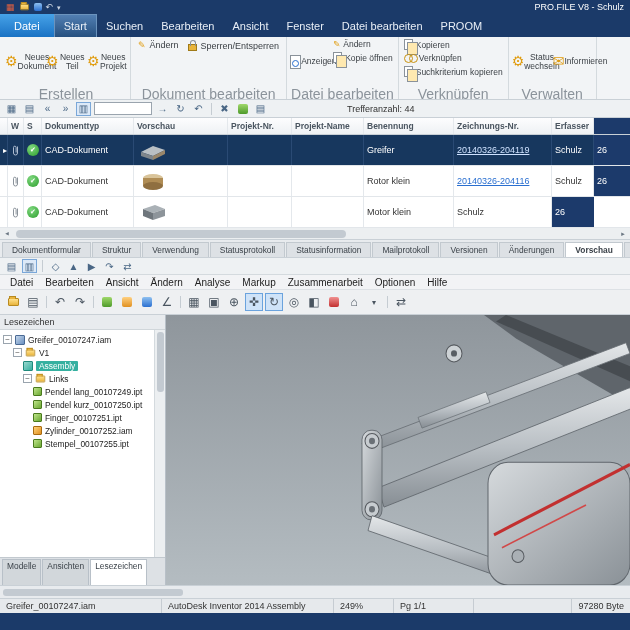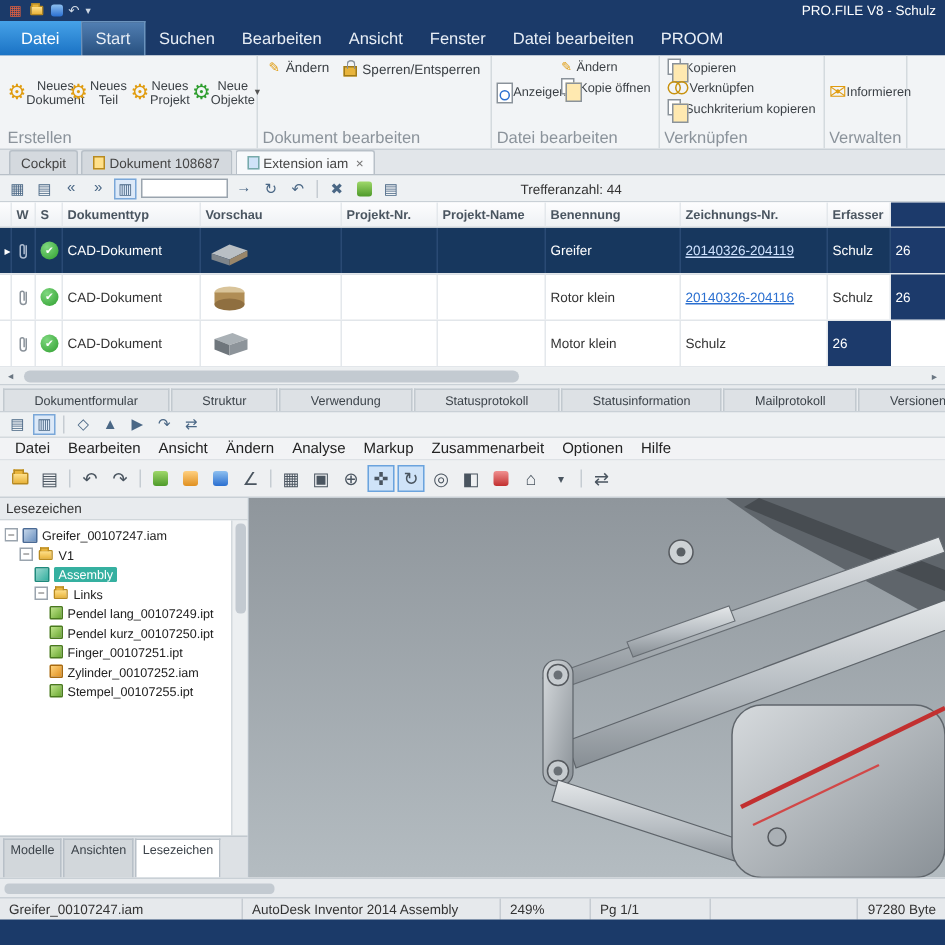--- a/index.html
+++ b/index.html
@@ -15,21 +15,21 @@
 
 .menubar{height:23px;background:#1b3a69;display:flex;align-items:stretch;flex:none;}
 .file-btn{background:linear-gradient(#46a2e8,#1a72c4);color:#fff;font-size:11px;padding:0 14px;display:flex;align-items:center;cursor:default;}
 .mtab{color:#e8eef6;font-size:11px;padding:0 9px;display:flex;align-items:center;}
 .mtab.active{background:linear-gradient(#517eb2,#27507f);border:1px solid #6b93bd;border-bottom:none;}
 
 
 .ribbon{height:63px;background:#f2f4f6;border-bottom:1px solid #c9d0d6;display:flex;padding-left:2px;overflow:hidden;flex:none;}
 .rgroup{display:flex;flex-direction:column;border-right:1px solid #d4dade;padding:1px 3px 0;flex:none;}
 .ritems{flex:1;display:flex;align-items:flex-start;gap:1px;}
-.rlabel{height:13px;font-size:11px;color:#8b939b;text-align:left;white-space:nowrap;overflow:hidden;}
+.rlabel{height:13px;font-size:14px;color:#8b939b;text-align:center;white-space:nowrap;overflow:hidden;}
 .bigbtn{width:40px;display:flex;flex-direction:row;align-items:center;font-size:8.5px;color:#3a3f44;text-align:center;line-height:1.1;padding:1px 0;align-self:stretch;}
 .bigbtn .bico{height:18px;display:flex;align-items:center;justify-content:center;font-size:14px;margin-bottom:1px;}
 .hbtn{display:flex;align-items:center;gap:4px;font-size:9px;color:#3a3f44;padding:2px 4px;white-space:nowrap;}
 .sbtn{display:flex;align-items:center;gap:3px;font-size:8.5px;color:#3a3f44;padding:1px 2px;white-space:nowrap;}
 .scol{display:flex;flex-direction:column;justify-content:center;gap:1px;}
 .gold{color:#e09c10;}.green{color:#2f9e2f;}.blue{color:#2a6fd0;}.gray{color:#6a7682;}.red{color:#cc3b3b;}
 .drop{font-size:7px;color:#555;}
 
 
 .fico{width:11px;height:8px;background:linear-gradient(#ffe08a,#e8b43c);border:1px solid #b88a20;border-radius:1px;position:relative;flex:none;display:inline-block;}
@@ -110,21 +110,21 @@
 .okc{width:12px;height:12px;border-radius:50%;background:radial-gradient(circle at 35% 30%,#7fd87f,#2e9e2e);color:#fff;font-size:7px;display:flex;align-items:center;justify-content:center;flex:none;}
 .selmark{color:#fff;font-size:8px;}
 
 
 .hscroll{height:12px;background:#eceff1;border-bottom:1px solid #c9d0d6;display:flex;align-items:center;padding:0 2px;flex:none;}
 .sbtn2{font-size:7px;color:#6a7682;width:10px;text-align:center;}
 .hthumb{height:8px;width:330px;background:#c3cad1;border-radius:4px;margin-left:4px;}
 
 
 .ltabs{height:18px;background:#e8ebee;display:flex;align-items:flex-end;gap:1px;padding:0 2px;border-bottom:1px solid #c9d0d6;overflow:hidden;flex:none;}
-.ltab{font-size:8.4px;color:#3c434a;padding:2px 20px;background:#dde1e5;border:1px solid #c2c9cf;border-bottom:none;white-space:nowrap;text-align:right;}
+.ltab{font-size:8.4px;color:#3c434a;padding:2px 9px;background:#dde1e5;border:1px solid #c2c9cf;border-bottom:none;white-space:nowrap;text-align:right;}
 .ltab.active{background:#fff;font-weight:bold;}
 
 
 .toolbar2{height:17px;background:#eef1f3;border-bottom:1px solid #d4dade;display:flex;align-items:center;gap:3px;padding:0 4px;flex:none;}
 .imenu{height:15px;background:#f2f3f5;display:flex;align-items:center;padding:0 4px;border-bottom:1px solid #dde1e5;flex:none;}
 .imenu span{font-size:10px;color:#222;padding:0 6px;}
 .itoolbar{height:25px;background:#eef0f2;border-bottom:1px solid #c9d0d6;display:flex;align-items:center;gap:2px;padding:0 4px;overflow:hidden;flex:none;}
 .iico{width:18px;height:18px;display:flex;align-items:center;justify-content:center;font-size:12px;border:1px solid transparent;flex:none;color:#4a5560;}
 .iico.active{background:#cfe3f8;border-color:#6ba3dd;}
 
@@ -190,25 +190,20 @@
           <span>Neues Dokument</span>
         </div>
         <div class="bigbtn">
           <span class="bico g g-gear gold"></span>
           <span>Neues Teil</span>
         </div>
         <div class="bigbtn">
           <span class="bico g g-gear gold"></span>
           <span>Neues Projekt</span>
         </div>
-        <div class="bigbtn">
-          <span class="bico g g-gear green"></span>
-          <span>Neue Objekte</span>
-          <span class="drop g g-down"></span>
-        </div>
       </div>
       <div class="rlabel">Erstellen</div>
     </div>
 
     <div class="rgroup">
       <div class="ritems">
         <div class="hbtn">
           <span class="g g-pencil gold"></span>
           <span>Ändern</span>
         </div>
@@ -258,43 +253,33 @@
             <span>Suchkriterium kopieren</span>
           </div>
         </div>
       </div>
       <div class="rlabel">Verknüpfen</div>
     </div>
 
     <div class="rgroup">
       <div class="ritems">
         <div class="bigbtn">
+          <span class="bico g g-gear gold"></span>
+          <span>Status wechseln</span>
+        </div>
+        <div class="bigbtn">
           <span class="bico g g-mail gold"></span>
           <span>Informieren</span>
         </div>
       </div>
       <div class="rlabel">Verwalten</div>
     </div>
 
   </div>
 
-  <div class="doctabs">
-    <div class="dtab">
-      <span>Cockpit</span>
-    </div>
-    <div class="dtab">
-      <span class="tico y"></span>
-      <span>Dokument 108687</span>
-    </div>
-    <div class="dtab active">
-      <span class="tico"></span>
-      <span>Extension iam</span>
-      <span class="tclose">×</span>
-    </div>
-  </div>
 
   <div class="qtoolbar">
     <span class="tbico g g-grid"></span>
     <span class="tbico g g-rows"></span>
     <span class="tbico g g-laquo"></span>
     <span class="tbico g g-raquo"></span>
     <span class="tbico boxed g g-cols"></span>
     <input class="tbsearch" value="" style="">
     <span class="tbico g g-right blue"></span>
     <span class="tbico g g-refresh green"></span>

